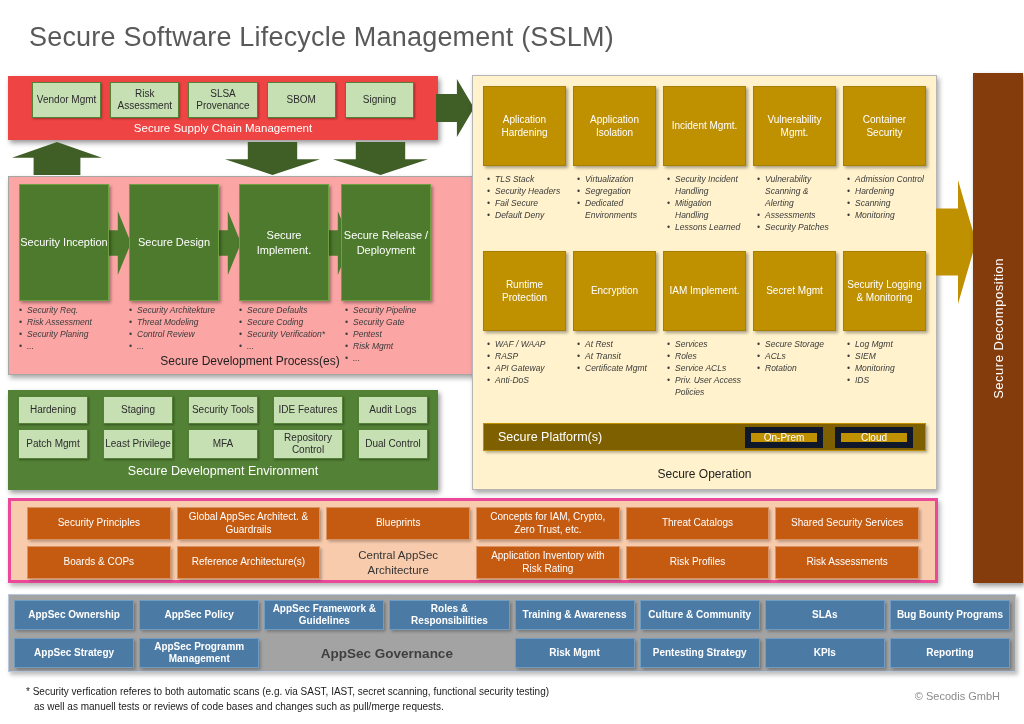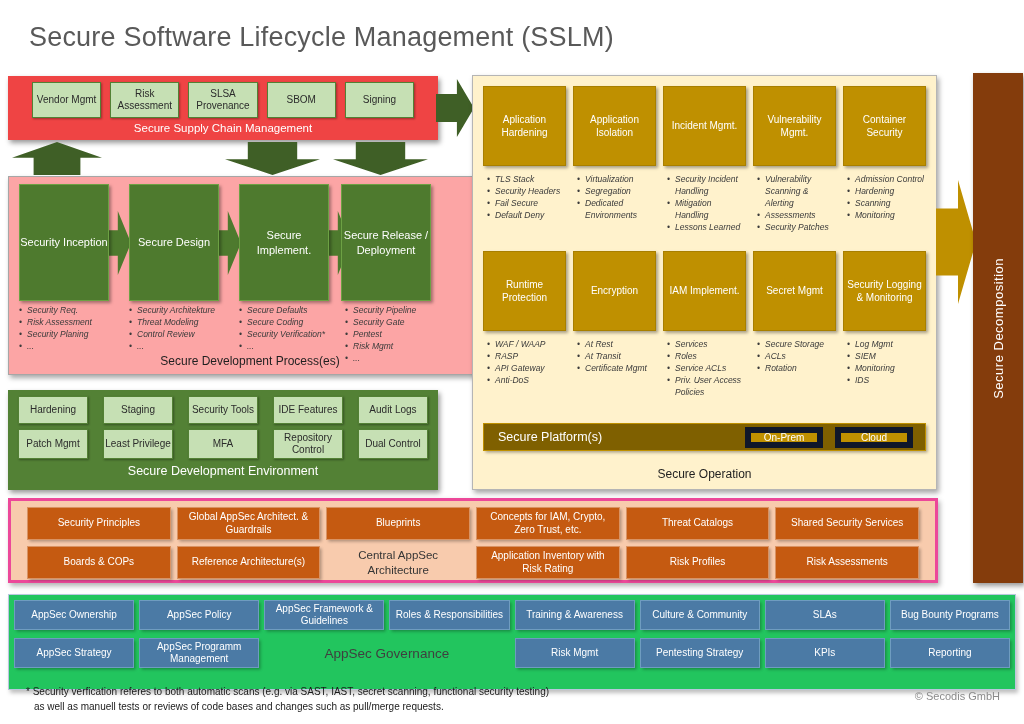--- a/index.html
+++ b/index.html
@@ -59,21 +59,21 @@
 
   
   .decomp-bar{position:absolute;left:973px;top:73px;width:50px;height:510px;background:#843C0C;box-shadow:2px 3px 5px rgba(0,0,0,.4);display:flex;align-items:center;justify-content:center;}
   .decomp-text{writing-mode:vertical-rl;transform:rotate(180deg);color:#fff;font-size:13px;letter-spacing:.5px;white-space:nowrap;}
 
   
   .arch-panel{position:absolute;left:8px;top:498px;width:930px;height:85px;background:#F8CBAD;border:3px solid #ec4899;box-shadow:2px 3px 5px rgba(0,0,0,.3);box-sizing:border-box;display:grid;grid-template-columns:repeat(6,1fr);grid-template-rows:33px 33px;gap:6px;padding:6px 16px;}
   .arch-label{color:#353535;font-size:11.5px;line-height:1.25;display:flex;align-items:center;justify-content:center;text-align:center;}
 
   
-  .gov-panel{position:absolute;left:8px;top:594px;width:1008px;height:96px;background:#22c55e;border:1px solid #B9C7DE;box-shadow:2px 3px 4px rgba(0,0,0,.25);box-sizing:border-box;display:grid;grid-template-columns:repeat(8,1fr);grid-template-rows:30px 30px;column-gap:5px;row-gap:8px;padding:5px 5px;}
+  .gov-panel{position:absolute;left:8px;top:594px;width:1008px;height:78px;background:#a3a3a3;border:1px solid #B9C7DE;box-shadow:2px 3px 4px rgba(0,0,0,.25);box-sizing:border-box;display:grid;grid-template-columns:repeat(8,1fr);grid-template-rows:30px 30px;column-gap:5px;row-gap:8px;padding:5px 5px;font-weight:bold;}
   .gov-label{grid-column:3/5;color:#3f3f3f;font-size:13.5px;display:flex;align-items:center;justify-content:center;}
 
   .footnote{position:absolute;left:26px;top:684px;font-size:10px;color:#1a1a1a;line-height:1.5;}
   .fn2{padding-left:8px;}
   .copyright{position:absolute;right:24px;top:690px;font-size:11px;color:#8a8a8a;}
 </style>
 </head>
 <body>
 
 <div class="canvas">

